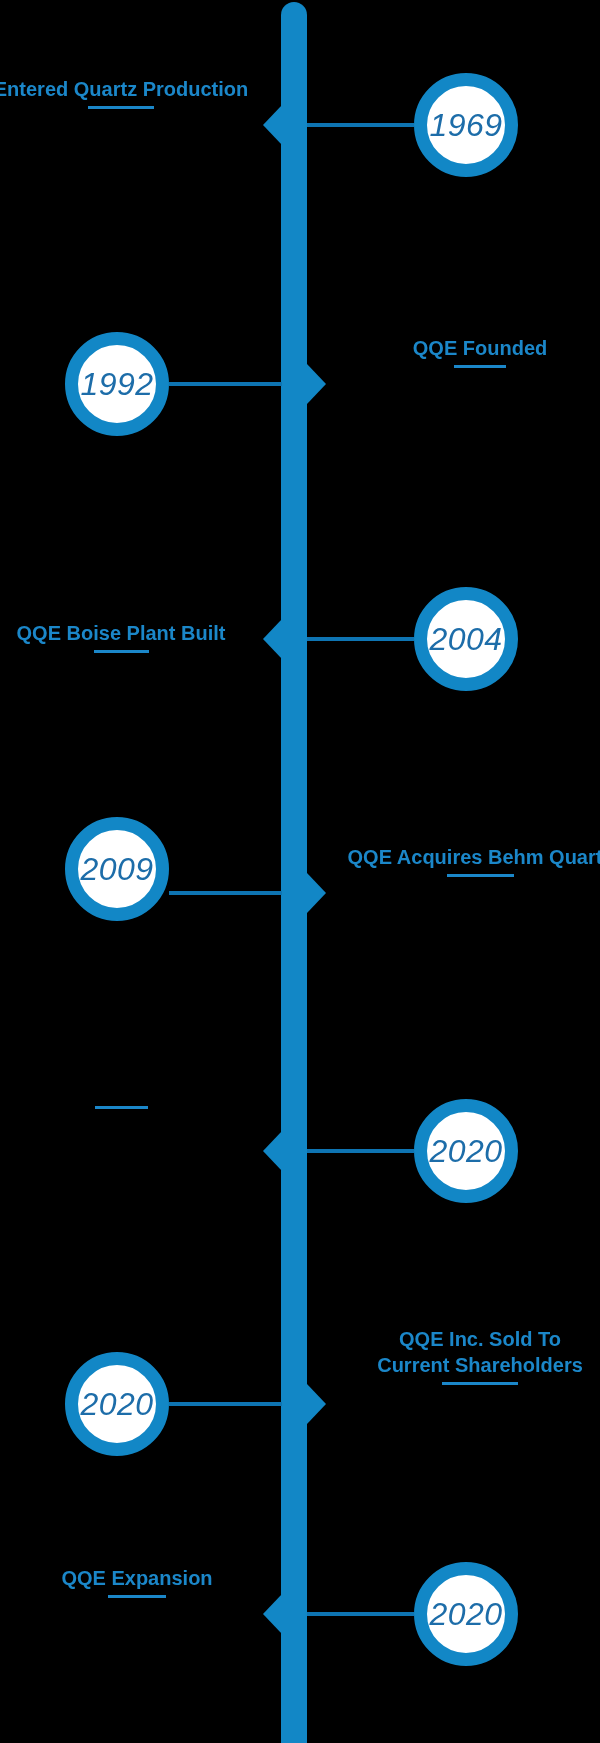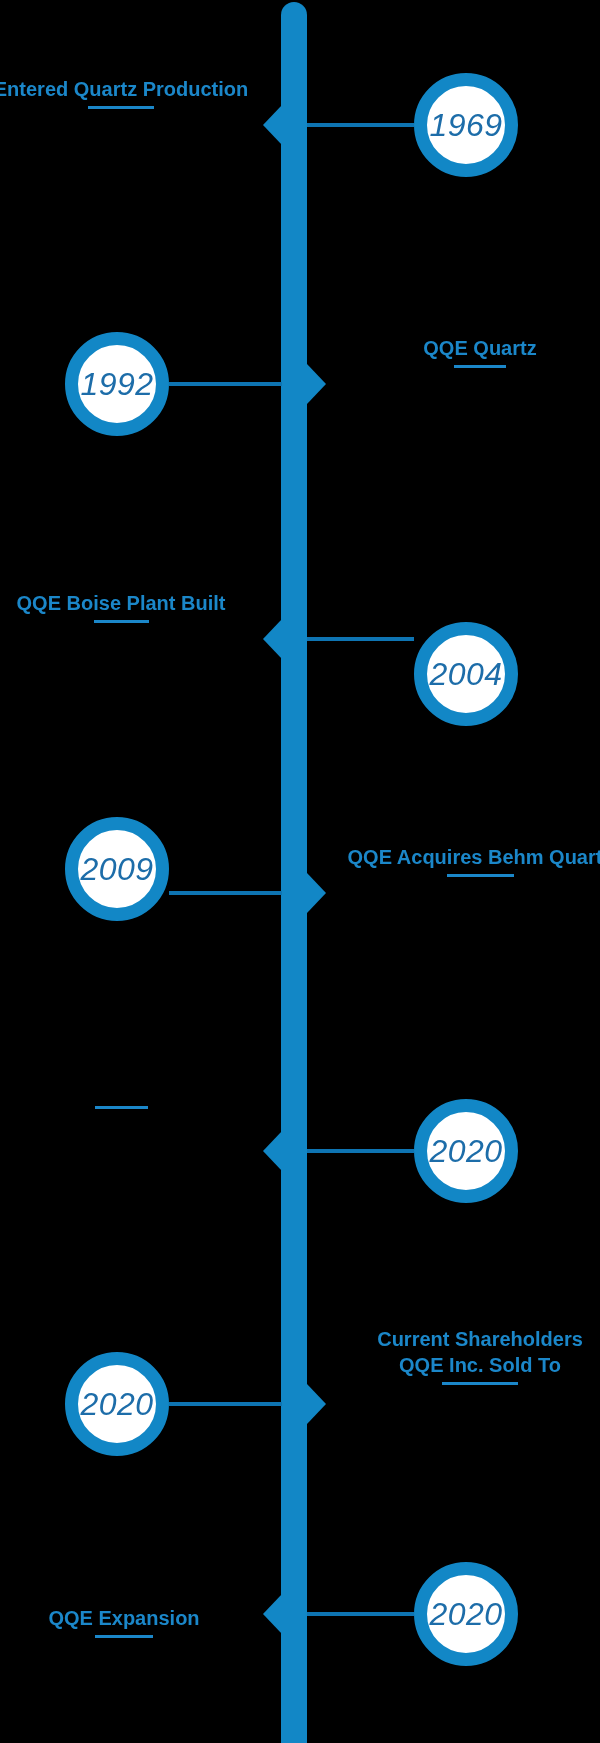--- a/index.html
+++ b/index.html
@@ -76,32 +76,32 @@
   </div>
 </div>
 
 <div>
   <div class="connector" style="left:169px;top:382px;width:113px;"></div>
   <div class="arrow right" style="left:307px;top:364px;"></div>
   <div class="circle" style="left:65px;top:332px;">
     <span class="year">1992</span>
   </div>
   <div class="label" style="left:352px;top:335px;width:256px;">
-    <span>QQE Quartz</span>
+    <span>QQE Founded</span>
     <div class="underline" style="width:52px;"></div>
   </div>
 </div>
 
 <div>
   <div class="connector" style="left:307px;top:637px;width:107px;"></div>
   <div class="arrow left" style="left:263px;top:619px;"></div>
-  <div class="circle" style="left:414px;top:622px;">
+  <div class="circle" style="left:414px;top:587px;">
     <span class="year">2004</span>
   </div>
-  <div class="label" style="left:0px;top:590px;width:242px;">
+  <div class="label" style="left:0px;top:620px;width:242px;">
     <span>QQE Boise Plant Built</span>
     <div class="underline" style="width:55px;"></div>
   </div>
 </div>
 
 <div>
   <div class="connector" style="left:169px;top:891px;width:113px;"></div>
   <div class="arrow right" style="left:307px;top:873px;"></div>
   <div class="circle" style="left:65px;top:817px;">
     <span class="year">2009</span>
@@ -123,29 +123,29 @@
   </div>
 </div>
 
 <div>
   <div class="connector" style="left:169px;top:1402px;width:113px;"></div>
   <div class="arrow right" style="left:307px;top:1384px;"></div>
   <div class="circle" style="left:65px;top:1352px;">
     <span class="year">2020</span>
   </div>
   <div class="label" style="left:352px;top:1326px;width:256px;">
+    <span>QQE Inc. Sold To</span>
     <span>Current Shareholders</span>
-    <span>QQE Inc. Sold To</span>
     <div class="underline" style="width:76px;"></div>
   </div>
 </div>
 
 <div>
   <div class="connector" style="left:307px;top:1612px;width:107px;"></div>
   <div class="arrow left" style="left:263px;top:1594px;"></div>
   <div class="circle" style="left:414px;top:1562px;">
     <span class="year">2020</span>
   </div>
-  <div class="label" style="left:3px;top:1565px;width:242px;margin-top:40px;">
+  <div class="label" style="left:16px;top:1565px;width:242px;">
     <span>QQE Expansion</span>
     <div class="underline" style="width:58px;"></div>
   </div>
 </div>
 
 </body></html>

